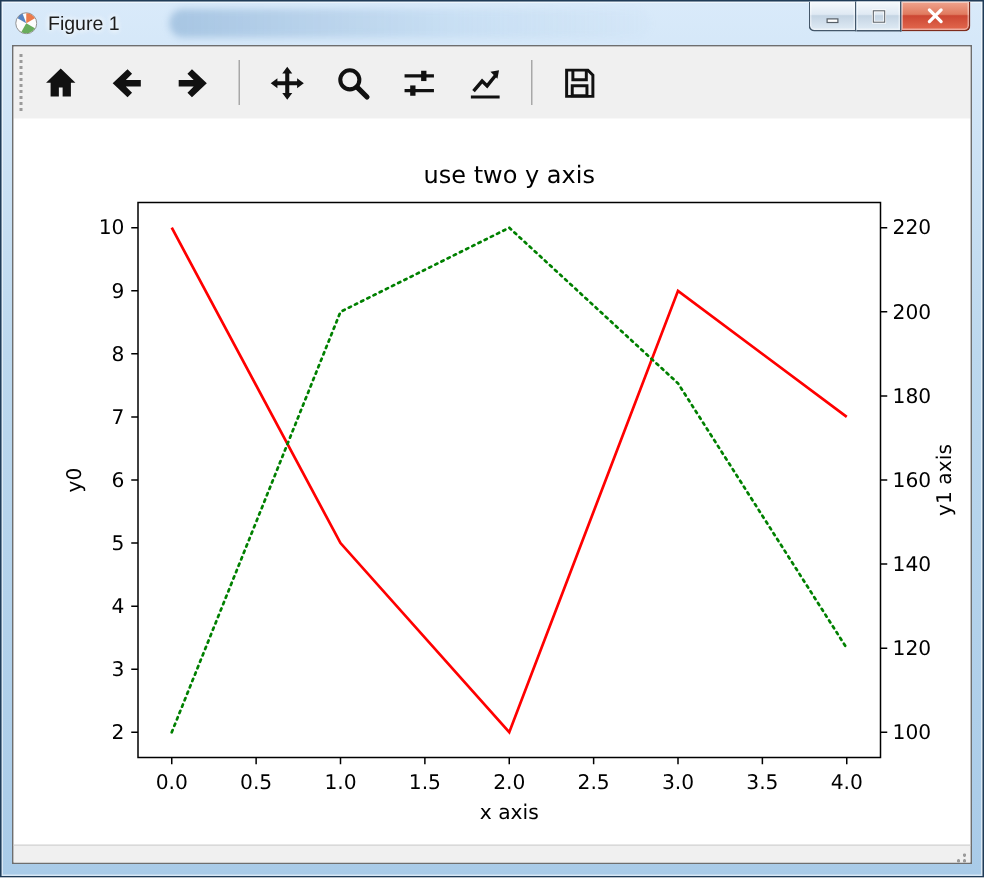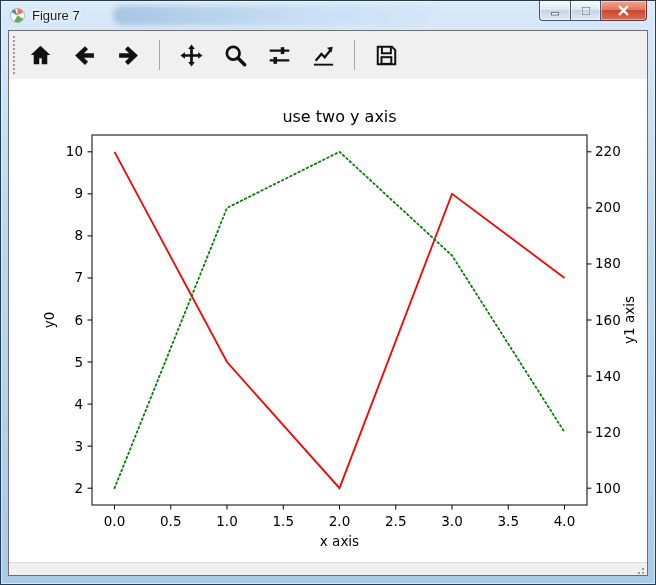--- a/index.html
+++ b/index.html
@@ -48,21 +48,21 @@
 
   <div class="titlebar">
     <span class="app-icon">
       <svg width="15" height="15" viewBox="0 0 15 15">
         <circle cx="7.5" cy="7.5" r="7" fill="#fdfdfd" stroke="#888" stroke-width="0.6"></circle>
         <path d="M7.5 7.5 L7.5 .8 A6.7 6.7 0 0 1 13.3 4.2 Z" fill="#e8642d" opacity=".85"></path>
         <path d="M7.5 7.5 L13.3 10.8 A6.7 6.7 0 0 1 4.2 13.3 Z" fill="#4f9e3f" opacity=".85"></path>
         <path d="M7.5 7.5 L1.7 4.2 A6.7 6.7 0 0 1 5 1 Z" fill="#3b6fb6" opacity=".85"></path>
       </svg>
     </span>
-    <span class="title-text">Figure 7</span>
+    <span class="title-text">Figure 1</span>
     <div class="glass-artifact"></div>
     <div class="caption-buttons">
       <div class="cap-btn min">
         <svg width="12" height="12" viewBox="0 0 12 12">
           <rect x="2.4" y="7.6" width="7.2" height="2.4" fill="#fff" stroke="#565e66" stroke-width="0.8"></rect>
         </svg>
       </div>
       <div class="cap-btn max">
         <svg width="12" height="12" viewBox="0 0 12 12">
           <rect x="2.2" y="2.2" width="7.6" height="7.6" fill="none" stroke="#fff" stroke-width="1.8"></rect>

